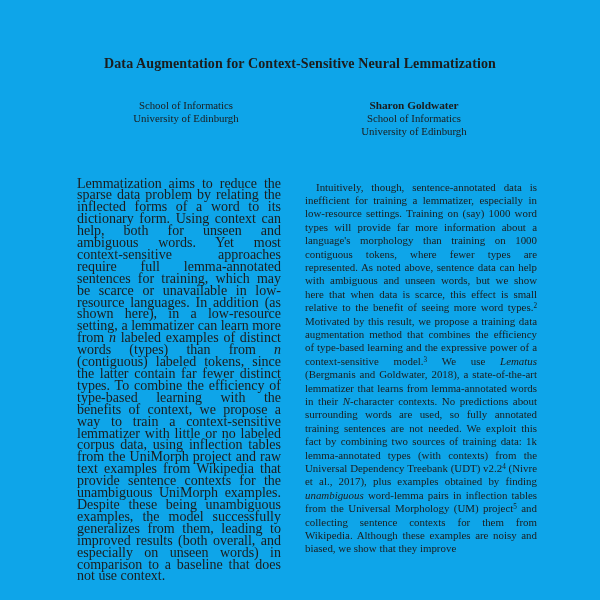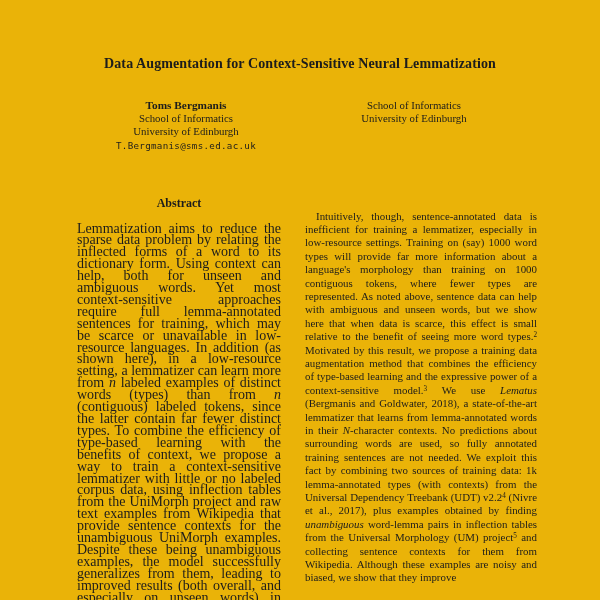--- a/index.html
+++ b/index.html
@@ -7,21 +7,21 @@
     padding: 0;
     background: #ffffff;
     width: 600px;
     height: 600px;
     overflow: hidden;
   }
   .page {
     position: relative;
     width: 600px;
     height: 600px;
-    background: #eab308;
+    background: #0ea5e9;
     color: #1c1c1c;
     font-family: "Liberation Serif", serif;
     overflow: hidden;
   }
   .title {
     margin: 56px 50px 0;
     text-align: center;
     font-size: 14px;
     font-weight: bold;
     line-height: 15.5px;
@@ -83,21 +83,21 @@
   .section-heading .sec-num {
     margin-right: 13px;
   }
   .body-par {
     margin: 12px 0 0;
     font-size: 10.9px;
     line-height: 13.4px;
     text-align: justify;
   }
   .right-par {
-    margin-top: 18px;
+    margin-top: 3px;
     text-indent: 11px;
   }
   p { hyphens: none; }
   sup {
     font-size: 0.66em;
     vertical-align: baseline;
     position: relative;
     top: -0.4em;
     line-height: 0;
   }
@@ -107,35 +107,33 @@
 <body>
 
 <div class="page">
 
   <h1 class="title">
     <span>Data Augmentation for Context-Sensitive Neural Lemmatization</span><br>
   </h1>
 
   <div class="authors">
     <div class="author">
-      <div class="author-name">Toms Bergmanis</div>
       <div class="author-affil">School of Informatics</div>
       <div class="author-affil">University of Edinburgh</div>
-      <div class="author-email">T.Bergmanis@sms.ed.ac.uk</div>
     </div>
     <div class="author">
+      <div class="author-name">Sharon Goldwater</div>
       <div class="author-affil">School of Informatics</div>
       <div class="author-affil">University of Edinburgh</div>
     </div>
   </div>
 
   <div class="columns">
 
     <div class="col">
-      <div class="abstract-heading">Abstract</div>
       <p class="abstract-body"><span>Lemmatization aims to reduce the sparse data problem by relating the inflected forms of a word to its dictionary form. Using context can help, both for unseen and ambiguous words. Yet most context-sensitive approaches require full lemma-annotated sentences for training, which may be scarce or unavailable in low-resource languages.  In addition (as shown here), in a low-resource setting, a lemmatizer can learn more from </span><span class="it">n</span><span> labeled examples of distinct words (types) than from </span><span class="it">n</span><span> (contiguous) labeled tokens, since the latter contain far fewer distinct types.  To combine the efficiency of type-based learning with the benefits of context, we propose a way to train a context-sensitive lemmatizer with little or no labeled corpus data, using inflection tables from the UniMorph project and raw text examples from Wikipedia that provide sentence contexts for the unambiguous UniMorph examples. Despite these being unambiguous examples, the model successfully generalizes from them, leading to improved results (both overall, and especially on unseen words) in comparison to a baseline that does not use context.</span></p>
       <div class="section-heading">
         <span class="sec-num">1</span>
         <span>Intuitively</span>
       </div>
     </div>
 
     <div class="col">
       <p class="body-par right-par"><span>Intuitively, though, sentence-annotated data is inefficient for training a lemmatizer, especially in low-resource settings. Training on (say) 1000 word types will provide far more information about a language's morphology than training on 1000 contiguous tokens, where fewer types are represented. As noted above, sentence data can help with ambiguous and unseen words, but we show here that when data is scarce, this effect is small relative to the benefit of seeing more word types.</span><sup>2</sup><span> Motivated by this result, we propose a training data augmentation method that combines the efficiency of type-based learning and the expressive power of a context-sensitive model.</span><sup>3</sup><span> We use </span><span class="it">Lematus</span><span> (Bergmanis and Goldwater, 2018), a state-of-the-art lemmatizer that learns from lemma-annotated words in their </span><span class="it">N</span><span>-character contexts. No predictions about surrounding words are used, so fully annotated training sentences are not needed. We exploit this fact by combining two sources of training data: 1k lemma-annotated types (with contexts) from the Universal Dependency Treebank (UDT) v2.2</span><sup>4</sup><span> (Nivre et al., 2017), plus examples obtained by finding </span><span class="it">unambiguous</span><span> word-lemma pairs in inflection tables from the Universal Morphology (UM) project</span><sup>5</sup><span> and collecting sentence contexts for them from Wikipedia. Although these examples are noisy and biased, we show that they improve</span></p>
     </div>

